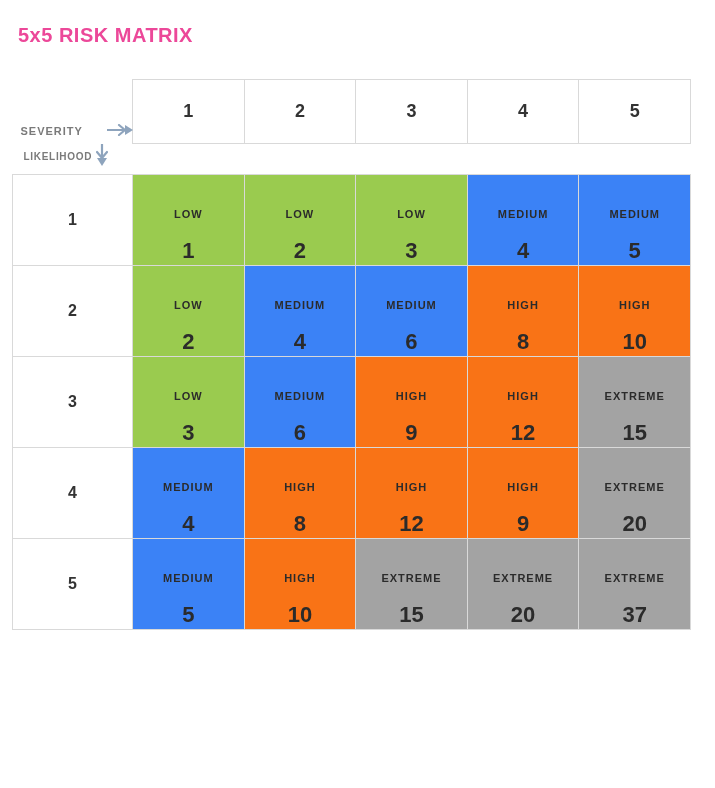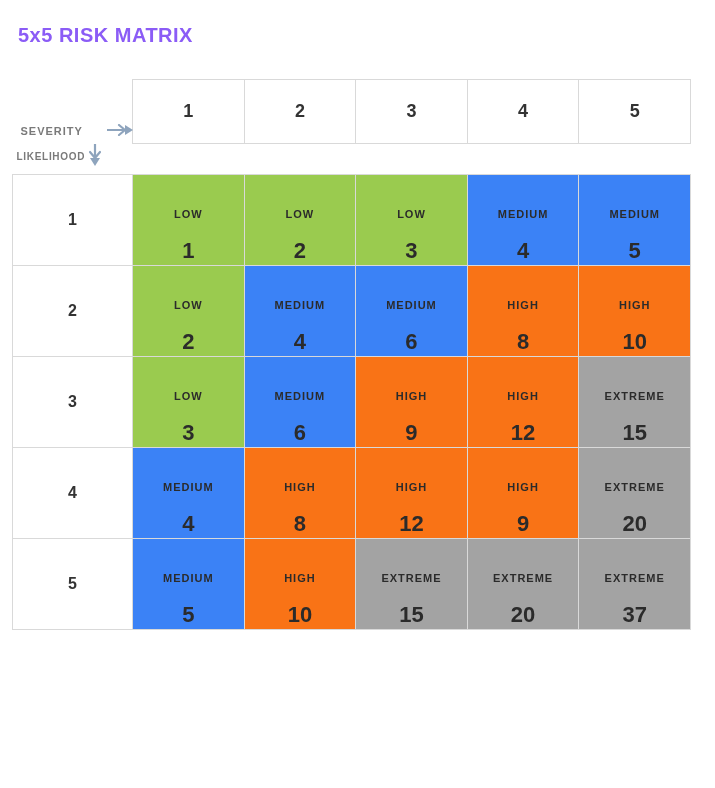--- a/index.html
+++ b/index.html
@@ -8,21 +8,21 @@
     padding: 24px 24px 24px 12px;
     font-family: "Century Gothic", "Futura", "Avant Garde", "Trebuchet MS", Arial, sans-serif;
     background: #fff;
     color: #444;
     width: 715px;
   }
   h1.title {
     margin: 0 0 32px 6px;
     font-size: 20px;
     letter-spacing: 0.5px;
-    color: #8b5cf6;
+    color: #ec4899;
     font-weight: bold;
   }
   .matrix-wrap { position: relative; }
 
   table.matrix {
     border-collapse: collapse;
     width: 100%;
     table-layout: fixed;
   }
   table.matrix td, table.matrix th {
@@ -92,20 +92,21 @@
     display: flex; align-items: center; gap: 24px;
   }
   .likelihood-axis {
     font-size: 10px;
     letter-spacing: 0.7px;
     color: #7a7a7a;
     font-weight: bold;
     display: flex; align-items: center; justify-content: flex-start;
     gap: 4px;
     padding-left: 2px;
+    margin-left: 7px;
   }
 </style>
 </head>
 <body>
 
 <h1 class="title">5x5 RISK MATRIX</h1>
 
 <div class="matrix-wrap">
 <table class="matrix">
   <colgroup>

